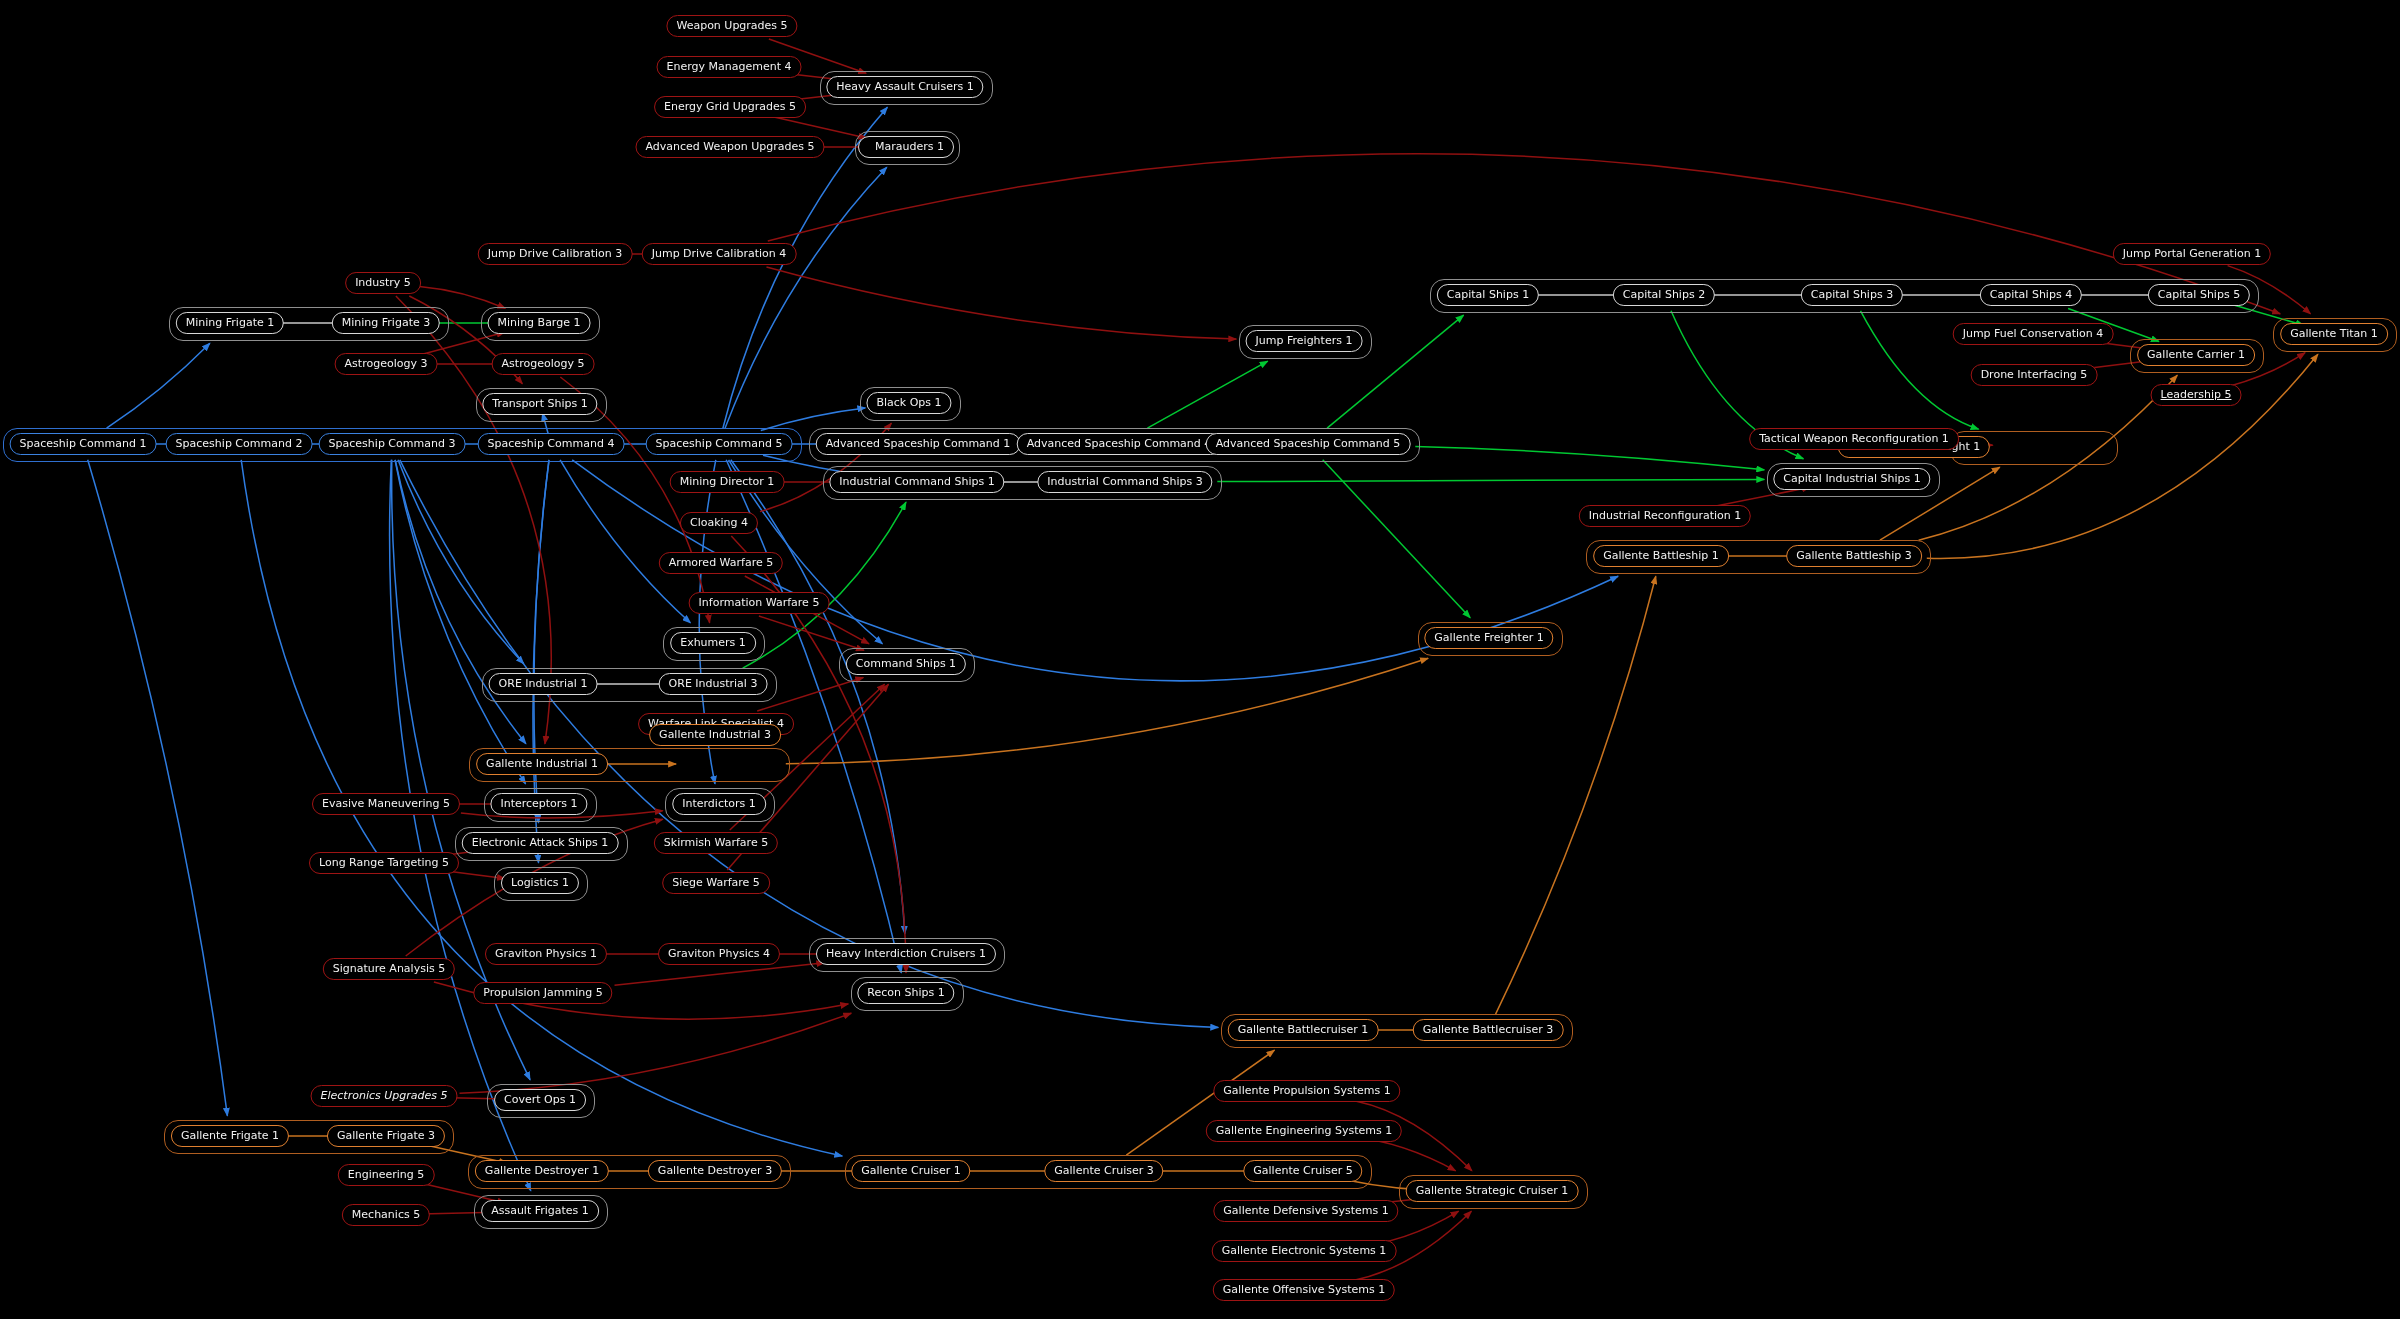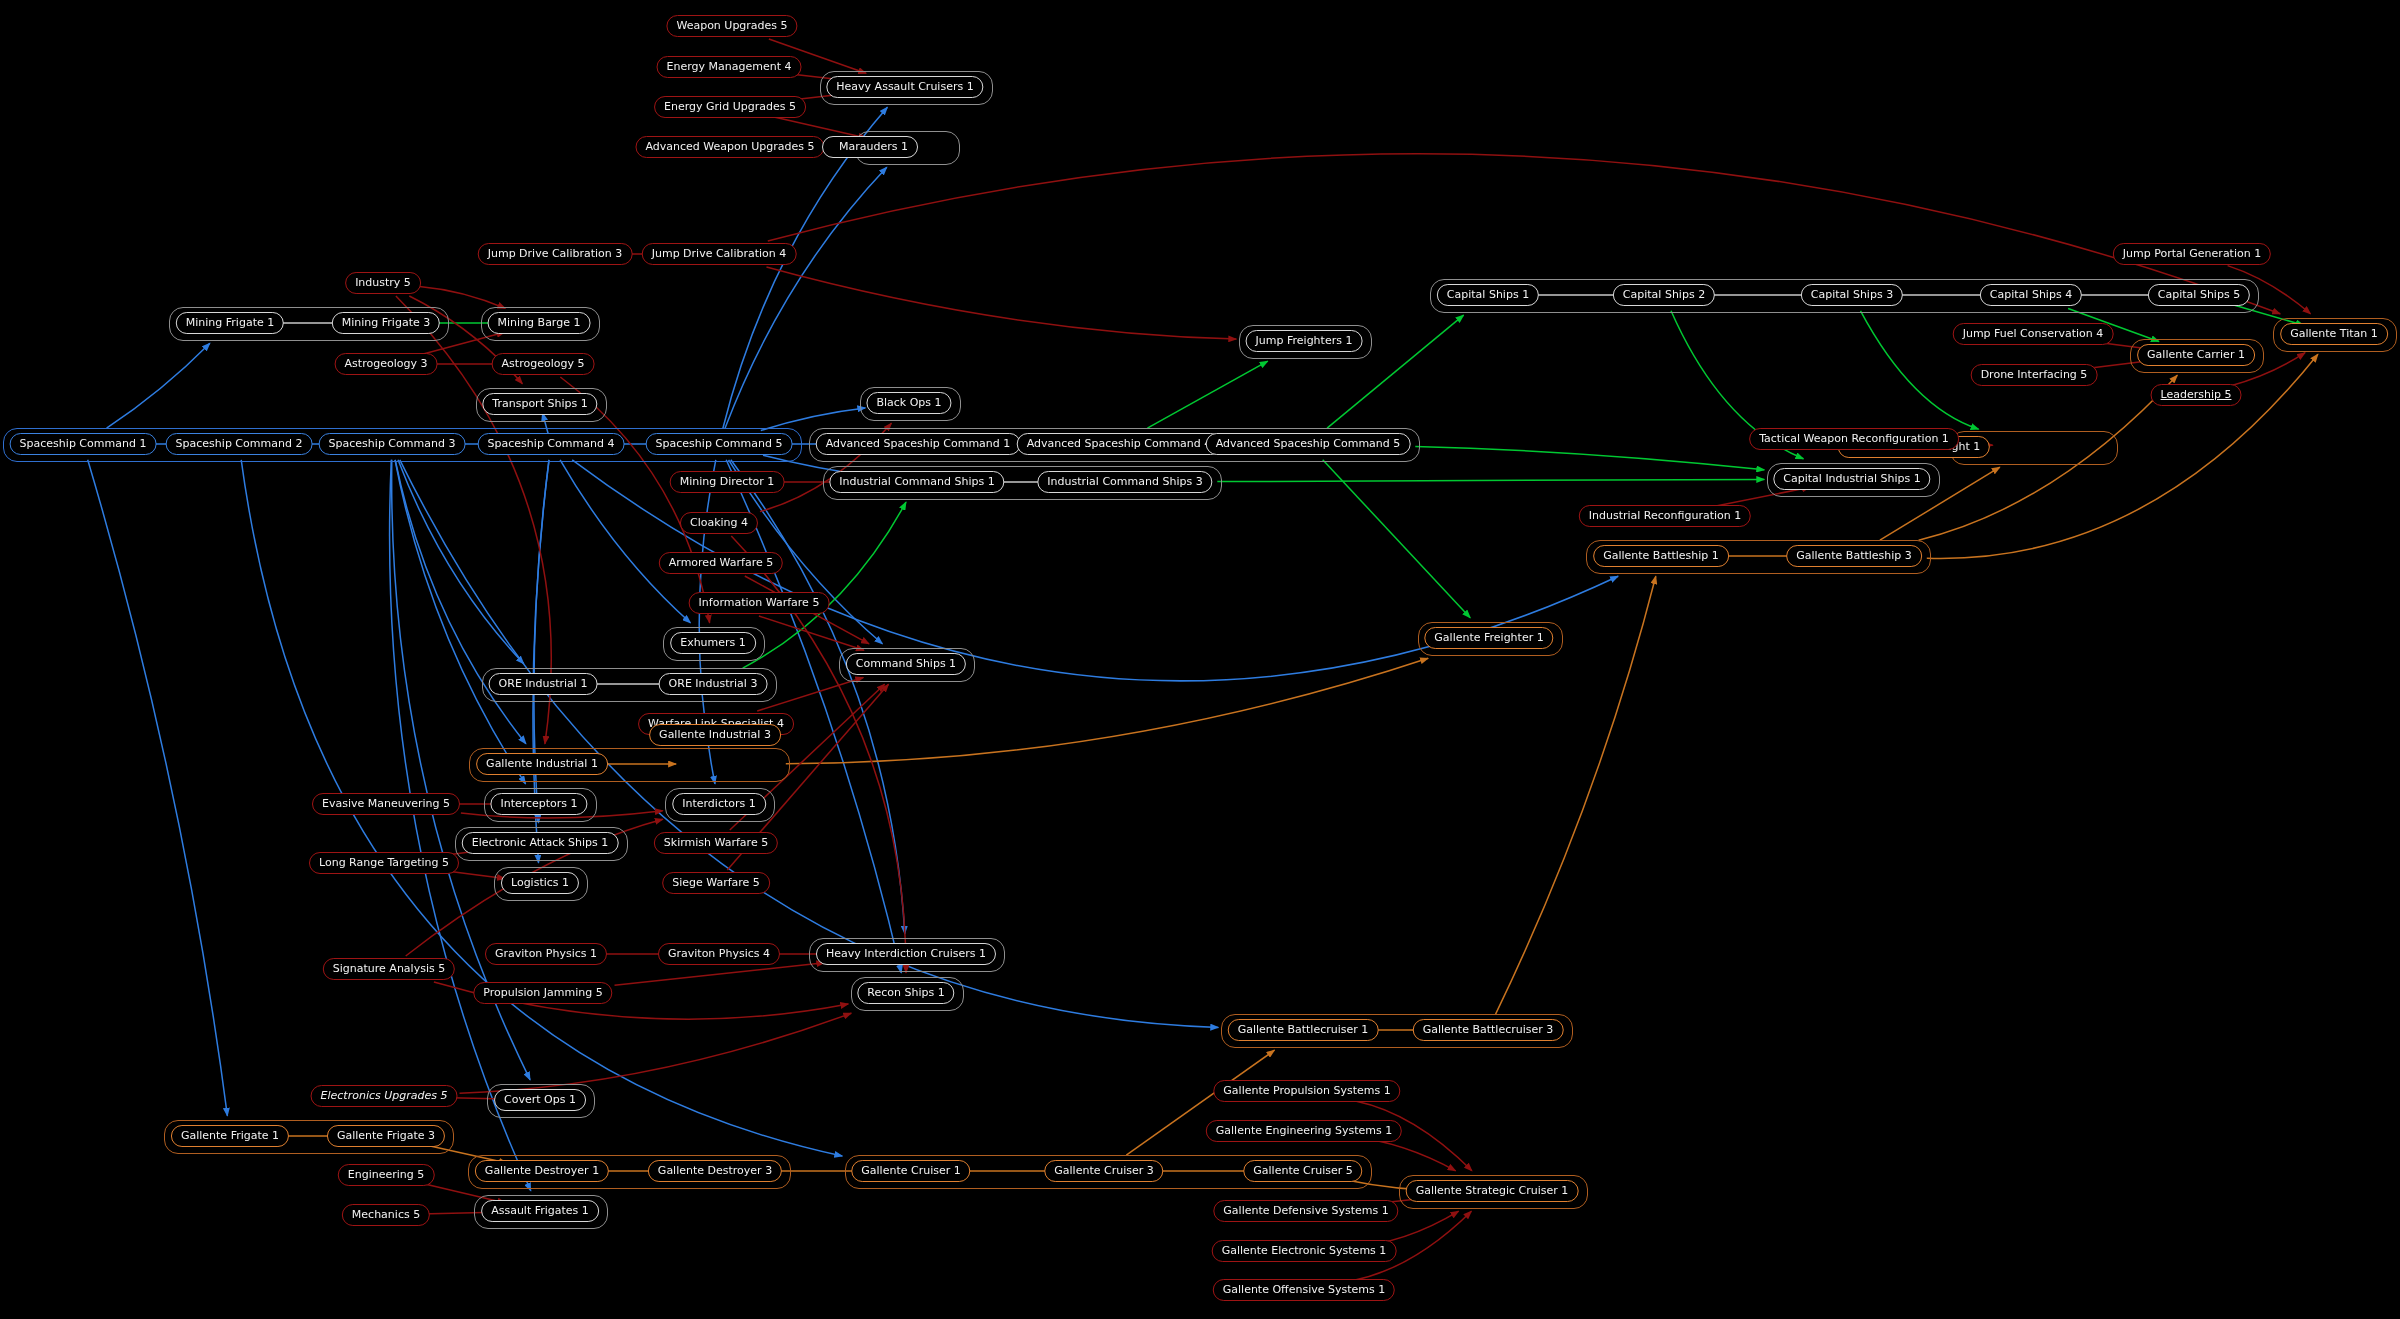--- a/index.html
+++ b/index.html
@@ -144,21 +144,21 @@
         <path d="M1349.5,1247.7 Q1405.2,1243.6 1458.6,1211.2" fill="none" stroke="#8f1010" stroke-width="1.5" marker-end="url(#m-red)"></path>
         <path d="M1353.0,1280.4 Q1412.8,1268.7 1471.4,1211.2" fill="none" stroke="#8f1010" stroke-width="1.5" marker-end="url(#m-red)"></path>
       </g>
   </svg>
 
 <div class="node" style="left: 732px; top: 26px; border-color: rgb(158, 20, 20);">Weapon Upgrades 5</div>
     <div class="node" style="left: 729px; top: 67px; border-color: rgb(158, 20, 20);">Energy Management 4</div>
     <div class="node" style="left: 730px; top: 107px; border-color: rgb(158, 20, 20);">Energy Grid Upgrades 5</div>
     <div class="node" style="left: 730px; top: 147px; border-color: rgb(158, 20, 20);">Advanced Weapon Upgrades 5</div>
     <div class="node" style="left: 905px; top: 87px; border-color: rgb(216, 216, 216);">Heavy Assault Cruisers 1</div>
-    <div class="node" style="left: 870px; top: 147px; border-color: rgb(216, 216, 216); padding-left: 16px;">Marauders 1</div>
+    <div class="node" style="left: 906px; top: 147px; border-color: rgb(216, 216, 216); padding-left: 16px;">Marauders 1</div>
     <div class="node" style="left: 543px; top: 254px; border-color: rgb(158, 20, 20); margin-left: 12px;">Jump Drive Calibration 3</div>
     <div class="node" style="left: 719px; top: 254px; border-color: rgb(158, 20, 20);">Jump Drive Calibration 4</div>
     <div class="node" style="left: 383px; top: 283px; border-color: rgb(158, 20, 20);">Industry 5</div>
     <div class="node" style="left: 230px; top: 323px; border-color: rgb(216, 216, 216);">Mining Frigate 1</div>
     <div class="node" style="left: 386px; top: 323px; border-color: rgb(216, 216, 216);">Mining Frigate 3</div>
     <div class="node" style="left: 539px; top: 323px; border-color: rgb(216, 216, 216);">Mining Barge 1</div>
     <div class="node" style="left: 386px; top: 364px; border-color: rgb(158, 20, 20);">Astrogeology 3</div>
     <div class="node" style="left: 543px; top: 364px; border-color: rgb(158, 20, 20);">Astrogeology 5</div>
     <div class="node" style="left: 540px; top: 404px; border-color: rgb(216, 216, 216);">Transport Ships 1</div>
     <div class="node" style="left: 83px; top: 444px; border-color: rgb(59, 130, 224);">Spaceship Command 1</div>

